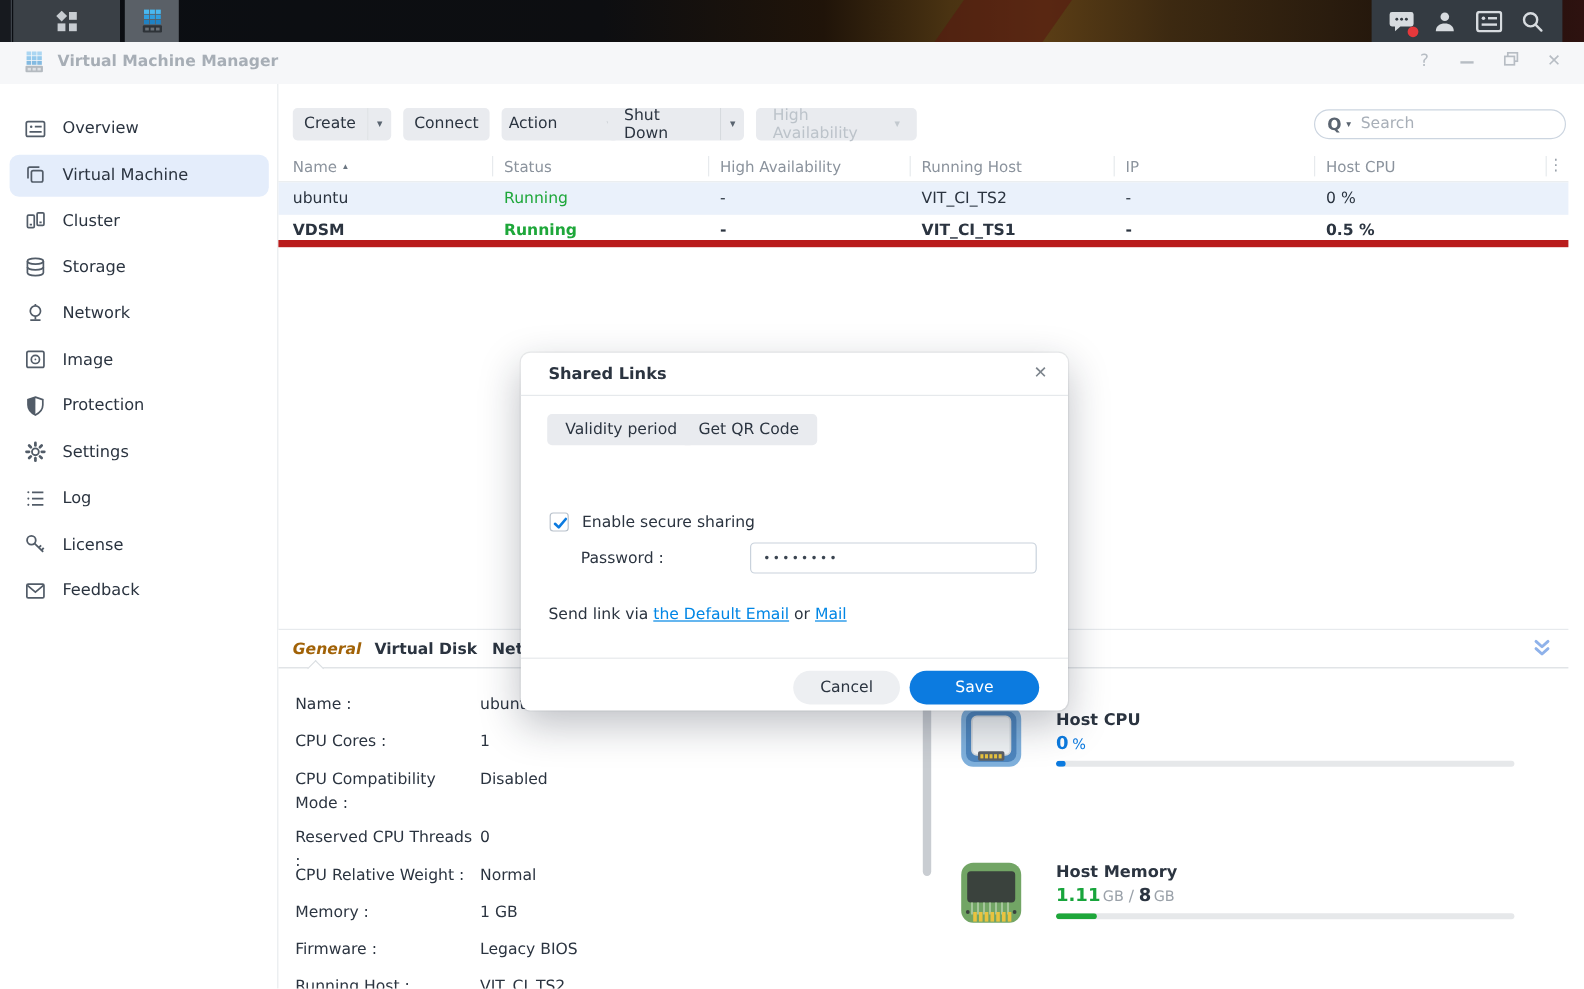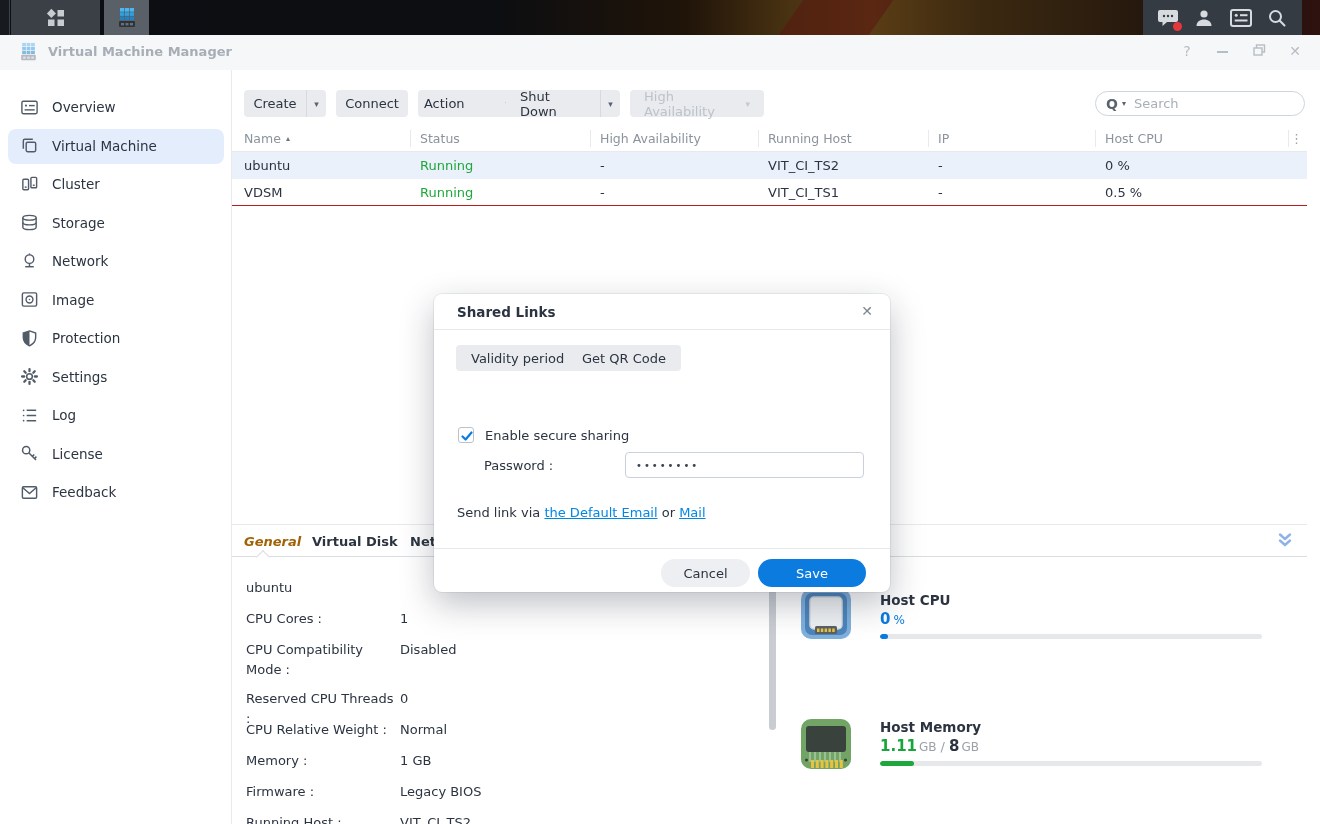--- a/index.html
+++ b/index.html
@@ -53,21 +53,21 @@
   .searchbox .q { font-weight:bold; font-size:14px; color:#5a6470; }
   .searchbox .q-caret { font-size:8px; color:#5a6470; margin-right:4px; }
   .searchbox input { border:none; outline:none; flex:1; font-size:13px; color:#0f172a; font-family:inherit; background:transparent; }
   .searchbox input::placeholder { color:#a8afb8; }
 
   
   .vm-table { position:absolute; left:232px; top:125px; width:1075px; }
   .vt-header { position:relative; height:27px; border-bottom:1px solid #e7eaed; color:#8b939d; font-size:12.5px; }
   .vt-row { position:relative; height:27px; font-size:13px; }
   .vt-row.selected { background:#eaf1fb; }
-  .vt-row.last { border-bottom:1px solid #b91c1c; }
+  .vt-row.last { border-bottom:6px solid #b91c1c;font-weight:bold; }
   .cell { position:absolute; top:0; height:27px; display:flex; align-items:center; }
   .c0{left:12px;} .c1{left:188px;} .c2{left:368px;} .c3{left:536px;} .c4{left:706px;} .c5{left:873px;}
   .vt-header .sep { position:absolute; top:5px; height:17px; width:1px; background:#e7eaed; }
   .s0{left:178px;} .s1{left:358px;} .s2{left:526px;} .s3{left:696px;} .s4{left:863px;} .s5{left:1056px;}
   .sort-arrow { font-size:8px; margin-left:5px; color:#6b7682; }
   .more-col { position:absolute; right:4px; top:0; height:27px; display:flex; align-items:center; color:#9aa2ab; font-size:13px; cursor:pointer; }
   .status-running { color:#1ea73a; }
 
   
   .tabrow { position:absolute; left:232px; top:524px; width:1075px; height:33px; border-top:1px solid #e7eaed; border-bottom:1px solid #dadee2; background:#fff; }
@@ -420,20 +420,21 @@
   </div>
   <div class="collapse-chevrons">
     <svg width="18" height="18" viewBox="0 0 18 18" fill="none" stroke="#8fb2ea" stroke-width="2.4" stroke-linecap="round" stroke-linejoin="round">
       <polyline points="4,3.5 9,8 14,3.5"></polyline>
         <polyline points="4,9.5 9,14 14,9.5"></polyline>
     </svg>
   </div>
 
   <div class="detail-rows">
     <div class="d-row h31">
+        <div class="d-label">Name :</div>
         <div class="d-value">ubuntu</div>
       </div>
     <div class="d-row h31">
         <div class="d-label">CPU Cores :</div>
         <div class="d-value">1</div>
       </div>
     <div class="d-row h49">
         <div class="d-label">CPU Compatibility Mode :</div>
         <div class="d-value">Disabled</div>
       </div>

